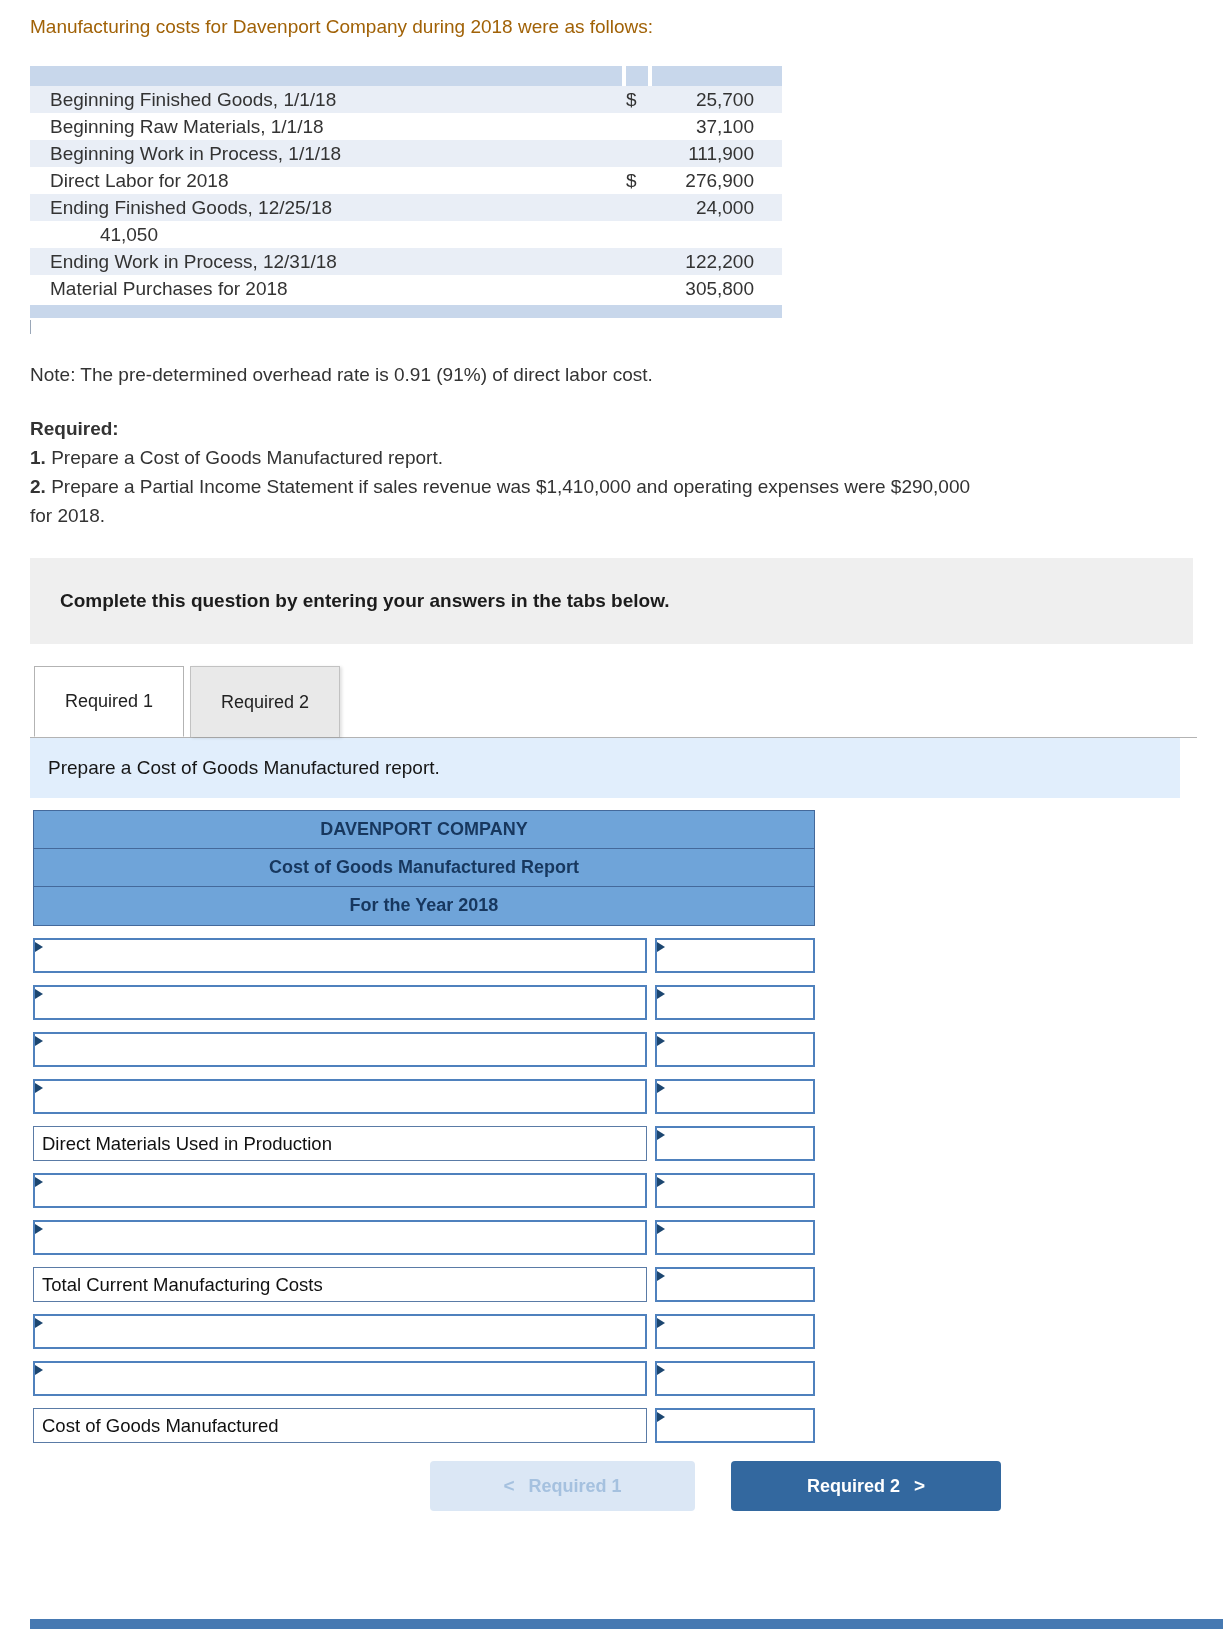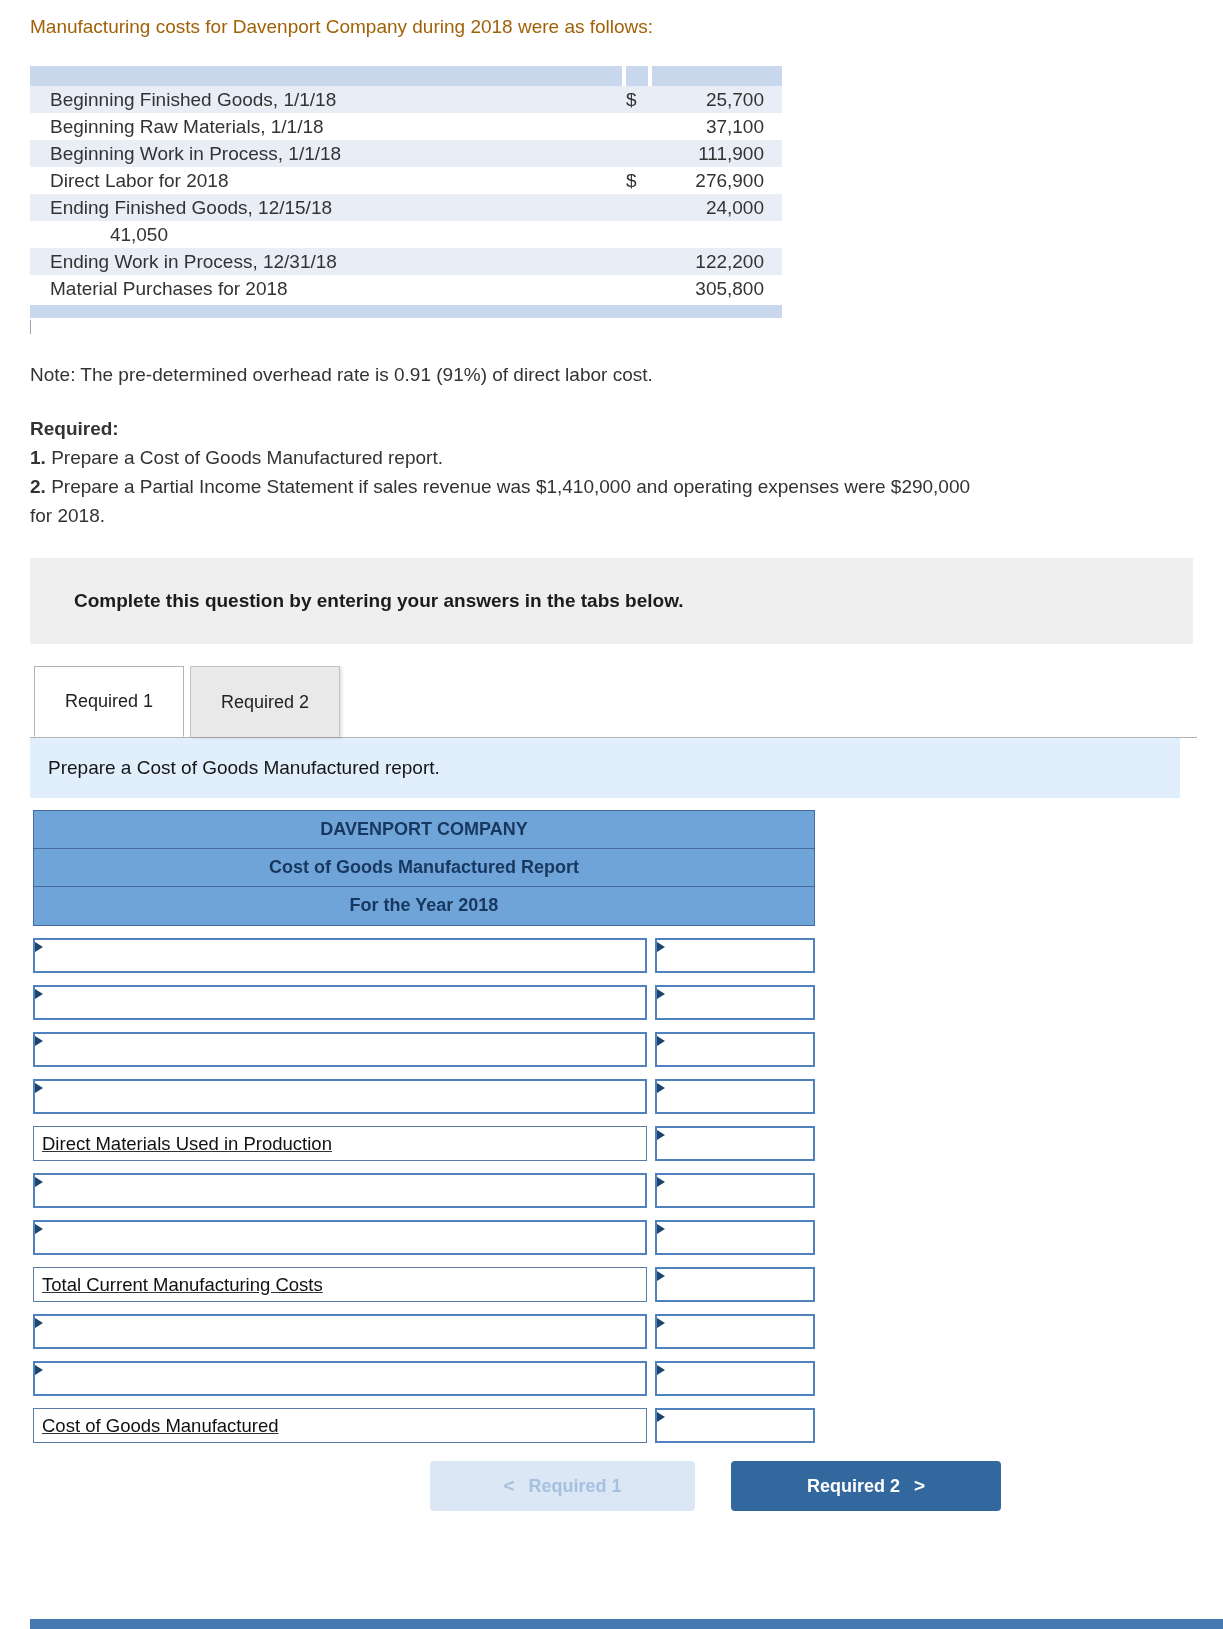--- a/index.html
+++ b/index.html
@@ -12,55 +12,55 @@
   
   .costs-table { margin-top:28px; width:752px; font-size:19px; color:#333; }
   .ct-header { display:flex; height:20px; }
   .ct-header > div { background:#c8d7eb; height:20px; }
   .ct-h1 { width:592px; } .ct-h2 { width:22px; margin-left:4px; } .ct-h3 { width:130px; margin-left:4px; }
   .ct-row { display:flex; height:27px; align-items:center; }
   .ct-row.tint { background:#e9eef6;align-items:center; }
   .ct-row.last { height:30px; }
   .ct-label { width:596px; box-sizing:border-box; padding-left:20px; white-space:nowrap; }
   .ct-dollar { width:26px; }
-  .ct-value { width:130px; box-sizing:border-box; padding-right:18px; text-align:right; }
+  .ct-value { width:130px; box-sizing:border-box; padding-right:28px; text-align:right; }
   .ct-underline { border-bottom:1px solid #555; padding-bottom:1px; }
   .ct-footer-strip { margin-top:3px; height:13px; background:#c8d7eb; }
   .ct-stub { margin-top:2px; width:1px; height:14px; background:#9aa7b8; }
 
   
   .note { margin-top:30px; font-size:19px; }
   .required { margin-top:28px; font-size:19px; line-height:29px; max-width:1140px; }
   .req-head { font-weight:bold;margin-top:7px; }
   .bold { font-weight:bold; }
 
   
   .gray-panel { margin-top:28px; width:1163px; height:86px; background:#efefef;
-    display:flex; align-items:center; box-sizing:border-box; padding-left:44px;
+    display:flex; align-items:center; box-sizing:border-box; padding-left:30px;
     font-weight:bold; font-size:19px; color:#1c1c1c; }
 
   
   .tabs { margin-top:22px; width:1163px; display:flex; gap:6px; padding-left:4px;
     border-bottom:1px solid #b3b3b3; height:71px; box-sizing:content-box; position:relative; }
   .tab { min-width:150px; height:71px; box-sizing:border-box; display:flex; align-items:center;
     justify-content:center; font-size:18px; color:#222; cursor:pointer; padding:0 12px; }
   .tab.active { background:#fff; border:1px solid #b3b3b3; border-bottom:1px solid #fff; margin-bottom:-1px; z-index:2; }
   .tab.inactive { background:#e9e9e9; border:1px solid #c2c2c2; border-bottom:none; box-shadow:2px 1px 3px rgba(0,0,0,0.12); }
 
   
   .blue-strip { width:1150px; height:60px; background:#e1eefc; display:flex; align-items:center;
     box-sizing:border-box; padding-left:18px; font-size:19px; color:#161616; }
 
   
   .report { margin-top:12px; margin-left:3px; width:782px; }
   .rep-header { border:1px solid #44699b; box-sizing:border-box; }
   .rep-h { height:38px; line-height:37px; text-align:center; background:#6fa4d9; color:#17375e;
     font-weight:bold; font-size:18px; border-bottom:1px solid #44699b; box-sizing:border-box; }
   .rep-h:last-child { border-bottom:none; }
-  .rep-row { display:flex; margin-top:12px;text-decoration:underline; }
+  .rep-row { display:flex; margin-top:12px; }
   .cell { box-sizing:border-box; height:35px; background:#fff; }
   .cell.wide { width:707px; }
   .cell.narrow { width:184px; margin-left:8px; }
   .cell.input { border:2px solid #4f81bd; position:relative; cursor:text; }
   .cell.input::before { content:""; position:absolute; left:0; top:2px; width:0; height:0;
     border-top:5px solid transparent; border-bottom:5px solid transparent; border-left:8px solid #1c4670; }
   .cell.label { border:1px solid #5a7ba6; display:flex; align-items:center; padding-left:8px;
     font-size:18.5px; color:#111; }
 
   
@@ -101,21 +101,21 @@
       <div class="ct-label">Beginning Work in Process, 1/1/18</div>
       <div class="ct-dollar"></div>
       <div class="ct-value">111,900</div>
     </div>
     <div class="ct-row">
       <div class="ct-label">Direct Labor for 2018</div>
       <div class="ct-dollar">$</div>
       <div class="ct-value">276,900</div>
     </div>
     <div class="ct-row tint">
-      <div class="ct-label">Ending Finished Goods, 12/15/18</div>
+      <div class="ct-label">Ending Finished Goods, 12/25/18</div>
       <div class="ct-dollar"></div>
       <div class="ct-value">24,000</div>
     </div>
     <div class="ct-row">
       <div class="ct-dollar"></div>
       <div class="ct-value">41,050</div>
     </div>
     <div class="ct-row tint">
       <div class="ct-label">Ending Work in Process, 12/31/18</div>
       <div class="ct-dollar"></div>

